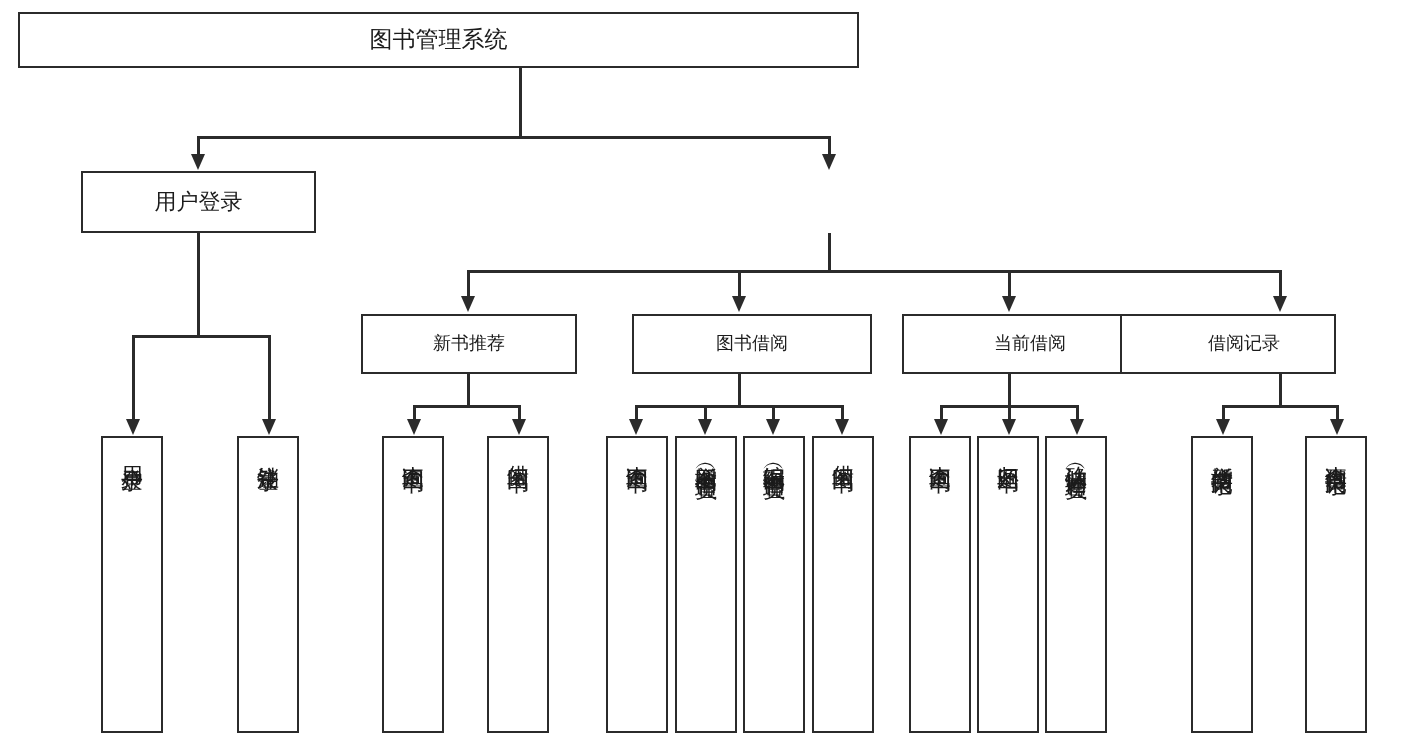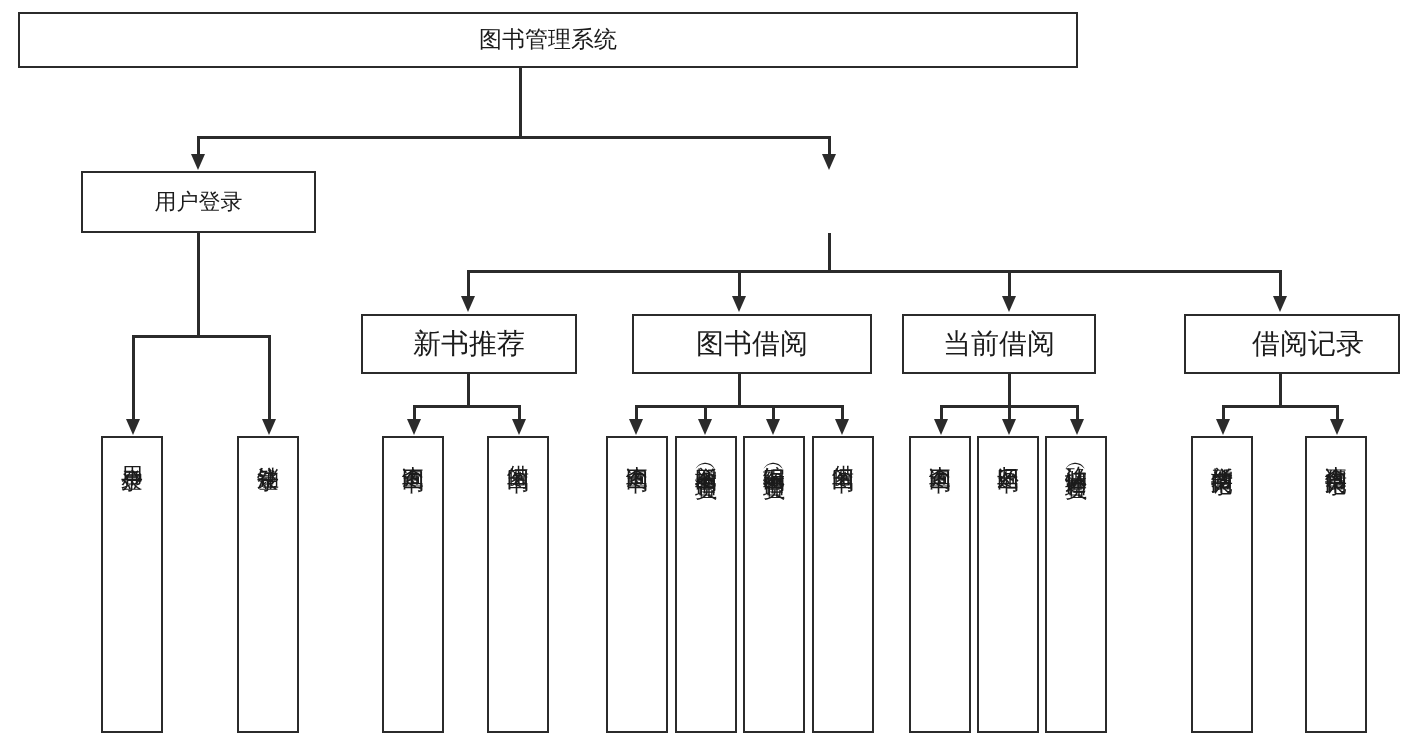--- a/index.html
+++ b/index.html
@@ -31,21 +31,21 @@
     z-index: 3;
   }
   .node .label {
     display: block;
     text-align: center;
     line-height: 1.18;
     white-space: pre;
   }
   .node.root .label   { font-size: 23px; }
   .node.lvl2 .label   { font-size: 22px; }
-  .node.lvl3 .label   { font-size: 28px; }
+  .node.lvl3 .label   { font-size: 18px; }
 
   
   .node.leaf {
     align-items: flex-start;
     justify-content: center;
     padding-top: 10px;
   }
   .node.leaf .label {
     writing-mode: vertical-rl;
     text-orientation: upright;
@@ -142,38 +142,38 @@
   <div class="arrow" style="left:1002px; top:419px;"></div>
   <div class="arrow" style="left:1070px; top:419px;"></div>
 
   <div class="edge v" style="left:1279px; top:374px; height:33px;"></div>
   <div class="edge h" style="left:1222px; top:405px; width:117px;"></div>
   <div class="edge v" style="left:1222px; top:405px; height:16px;"></div>
   <div class="edge v" style="left:1336px; top:405px; height:16px;"></div>
   <div class="arrow" style="left:1216px; top:419px;"></div>
   <div class="arrow" style="left:1330px; top:419px;"></div>
 
-  <div class="node root" style="left:18px; top:12px; width:1060px; height:56px;">
+  <div class="node root" style="left:18px; top:12px; width:841px; height:56px;">
     <span class="label">图书管理系统</span>
   </div>
 
   <div class="node lvl2" style="left:81px; top:171px; width:235px; height:62px;">
     <span class="label">用户登录</span>
   </div>
 
   <div class="node lvl3" style="left:361px; top:314px; width:216px; height:60px;">
     <span class="label">新书推荐</span>
   </div>
   <div class="node lvl3" style="left:632px; top:314px; width:240px; height:60px;">
     <span class="label">图书借阅</span>
   </div>
-  <div class="node lvl3" style="left:902px; top:314px; width:194px; height:60px;">
+  <div class="node lvl3" style="left:902px; top:314px; width:256px; height:60px;">
     <span class="label">当前借阅</span>
   </div>
-  <div class="node lvl3" style="left:1184px; top:314px; width:216px; height:60px;padding-left:32px;">
+  <div class="node lvl3" style="left:1120px; top:314px; width:216px; height:60px;padding-left:32px;">
     <span class="label">借阅记录</span>
   </div>
 
   <div class="node leaf" style="left:101px; top:436px; width:62px; height:297px;">
     <span class="label">用户登录</span>
   </div>
   <div class="node leaf" style="left:237px; top:436px; width:62px; height:297px;">
     <span class="label">注销登录</span>
   </div>
 

